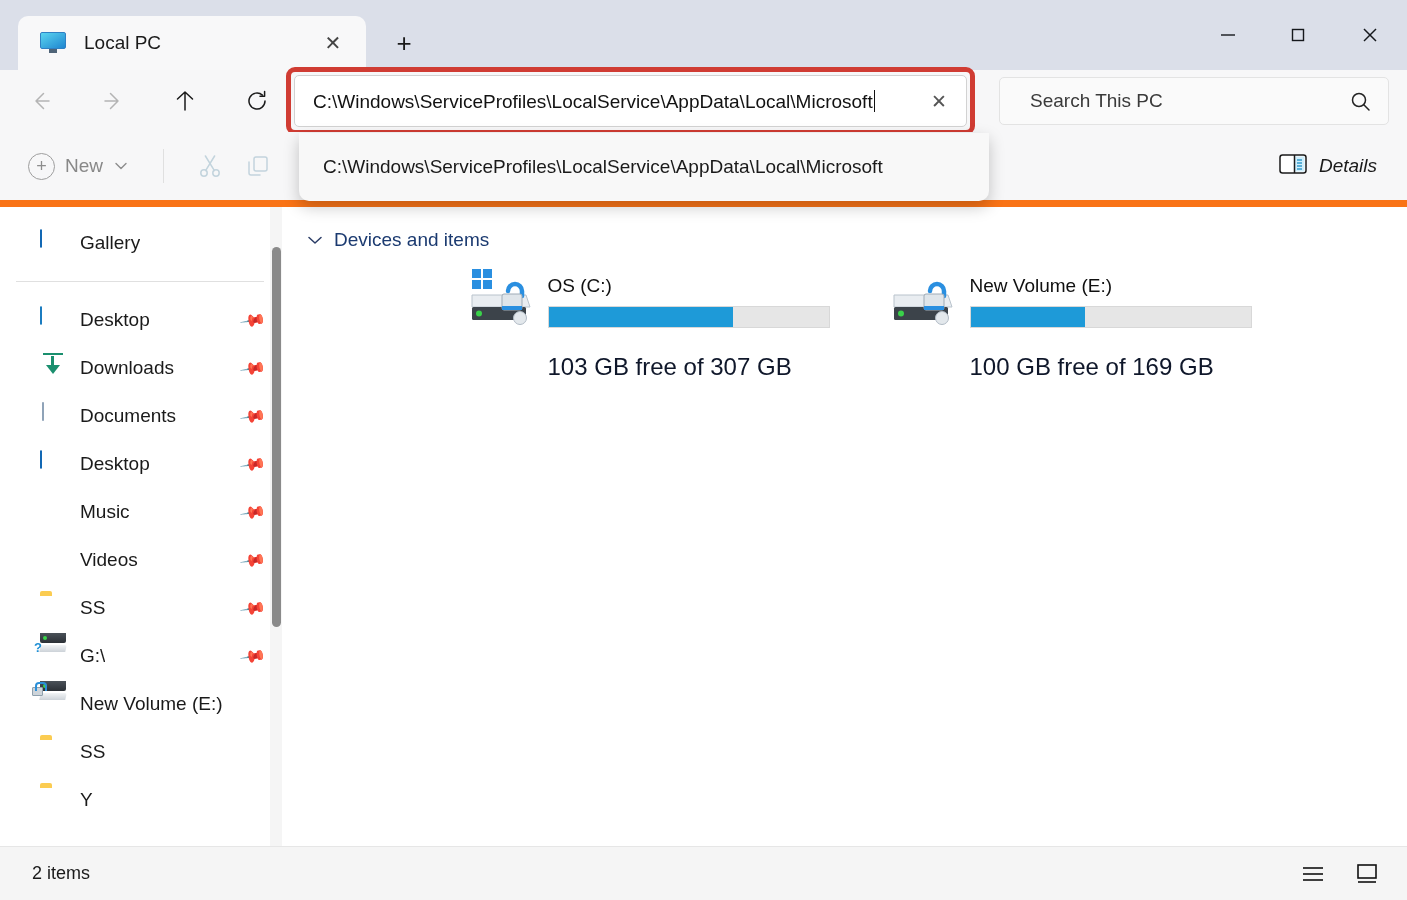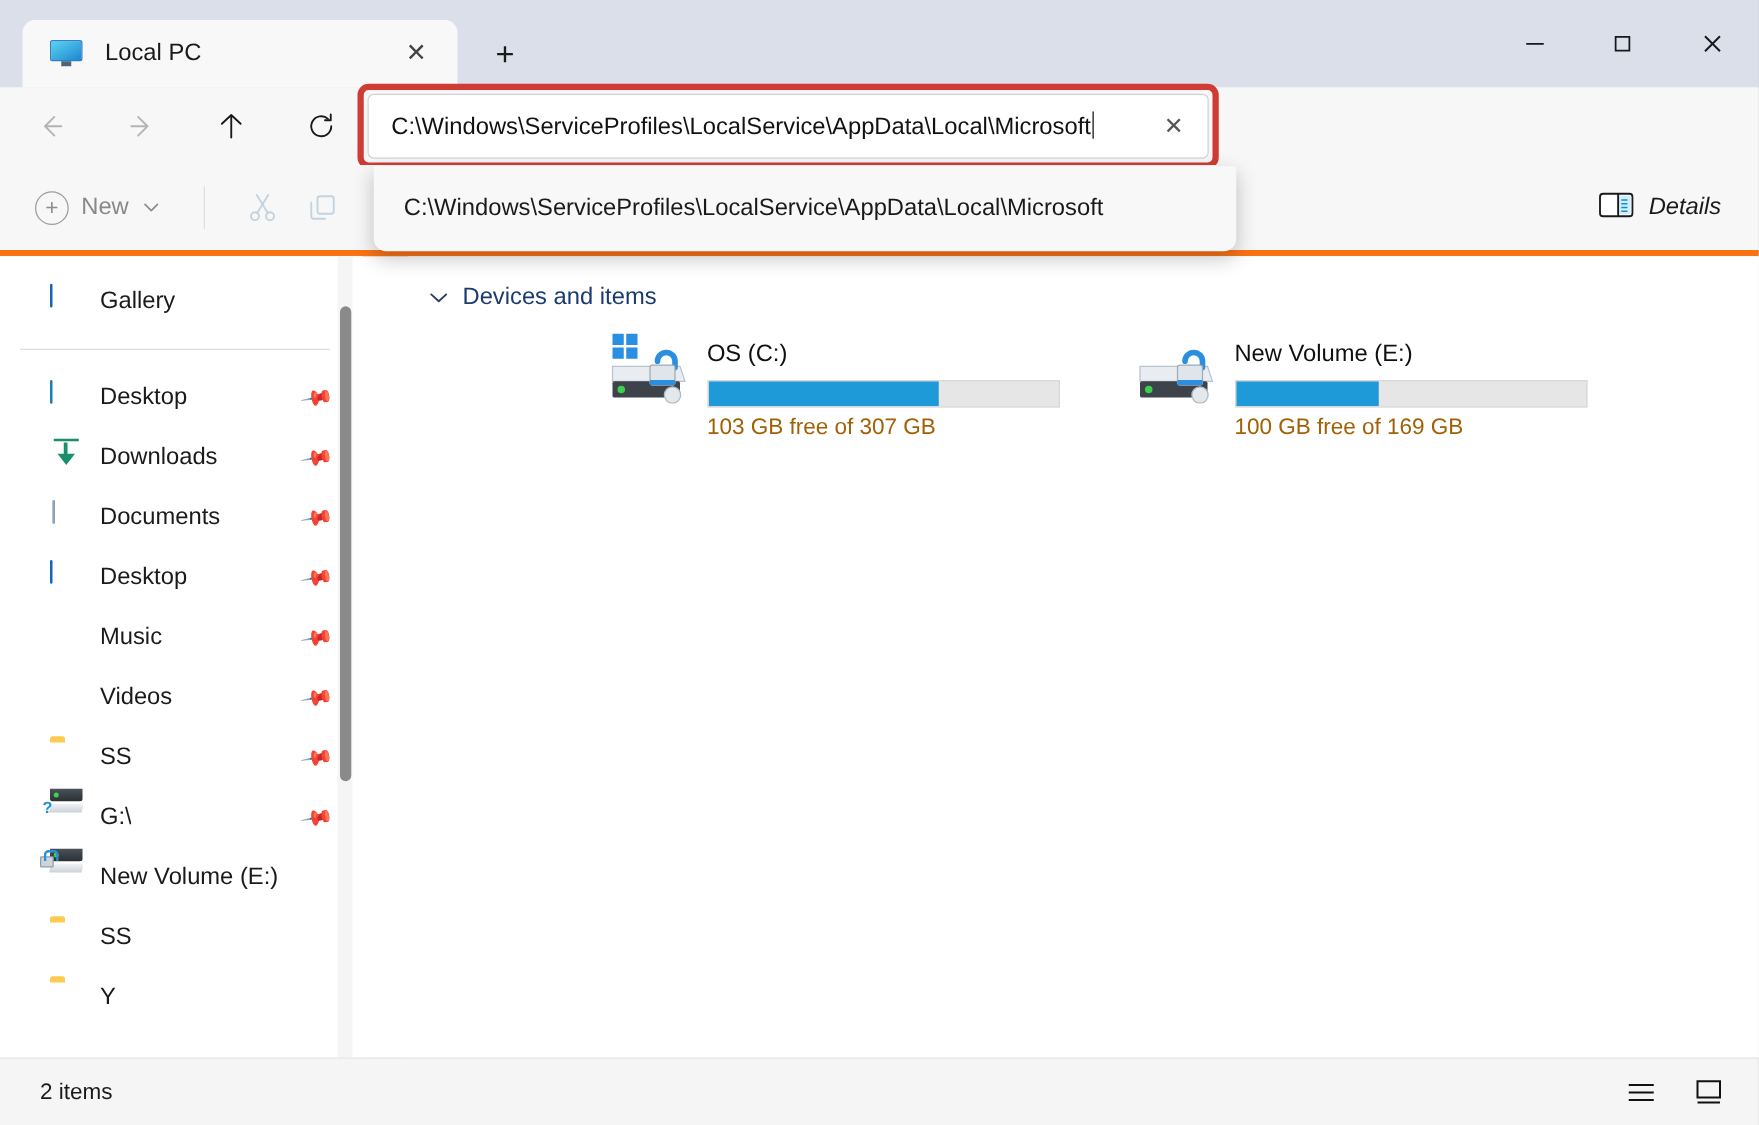--- a/index.html
+++ b/index.html
@@ -183,22 +183,21 @@
     position: absolute; right: 18px;
     display: flex; align-items: center; gap: 12px;
     height: 44px; padding: 0 12px; border-radius: 6px;
   }
   .details-label { font-size: 19px; color: #1a1a1a; font-style: italic; }
 
   
   .body {
     flex: 1; display: flex; min-height: 0;
     background: #ffffff;
-    border-top: 5px solid #f97316;
-    gap: 36px;
+    border-top: 7px solid #f97316;
   }
   .sidebar {
     width: 290px; min-width: 290px;
     background: #ffffff;
     position: relative;
     overflow: hidden;
     padding-top: 12px;
   }
   .nav-item {
     height: 48px; display: flex; align-items: center;
@@ -253,21 +252,21 @@
   .drive { display: flex; gap: 10px; }
   .drive-icon { width: 70px; height: 60px; position: relative; flex: 0 0 auto; }
   .drive-body { padding-top: 10px; }
   .drive-name { font-size: 19px; color: #101010; margin-bottom: 9px; }
   .bar {
     width: 282px; height: 22px;
     background: #e6e6e6; border: 1px solid #d8d8d8;
     position: relative; overflow: hidden;
   }
   .bar-fill { position: absolute; left: 0; top: 0; height: 100%; background: #1e9ad8; }
-  .drive-free { font-size: 18px; color: #a16207; margin-top: 5px; }
+  .drive-free { font-size: 24px; color: #0f172a; margin-top: 25px; }
 
   
   .statusbar {
     height: 54px; min-height: 54px;
     background: #f5f5f5;
     border-top: 1px solid #e6e6e6;
     display: flex; align-items: center;
     padding: 0 22px 0 32px;
     position: relative;
   }
@@ -465,20 +464,29 @@
       <div class="addrbox">
         <span class="addr-text"><span>C:\Windows\ServiceProfiles\LocalService\AppData\Local\Microsoft</span><span class="caret"></span></span>
         <span class="addr-clear">✕</span>
       </div>
       <div class="addr-highlight"></div>
       <div class="addr-dropdown">
         <span class="addr-suggestion">C:\Windows\ServiceProfiles\LocalService\AppData\Local\Microsoft</span>
       </div>
     </div>
 
+    <div class="searchbox">
+      <span class="search-ph">Search This PC</span>
+      <span class="search-icon">
+        <svg width="23" height="23" viewBox="0 0 23 23">
+            <circle cx="10" cy="10" r="6.5" fill="none" stroke="currentColor" stroke-width="1.5"></circle>
+            <line x1="14.8" y1="14.8" x2="20" y2="20" stroke="currentColor" stroke-width="1.5" stroke-linecap="round"></line>
+          </svg>
+      </span>
+    </div>
   </div>
 
   <div class="cmdbar">
     <div class="newbtn">
       <span class="plus-circle">+</span>
       <span class="newbtn-label">New</span>
       <span class="chev">
         <svg width="12" height="8" viewBox="0 0 12 8">
             <path d="M1 1.5L6 6.5l5-5" fill="none" stroke="currentColor" stroke-width="1.4" stroke-linecap="round" stroke-linejoin="round"></path>
           </svg>

